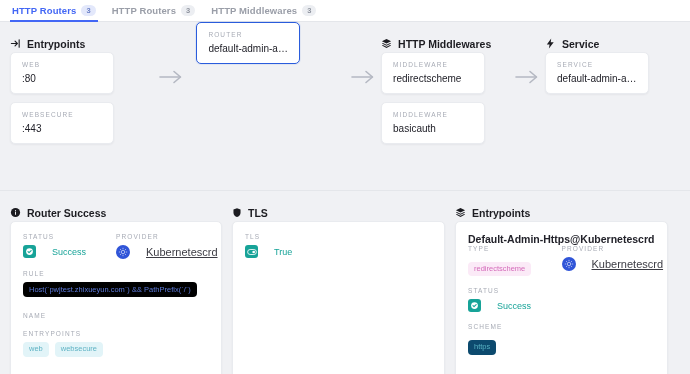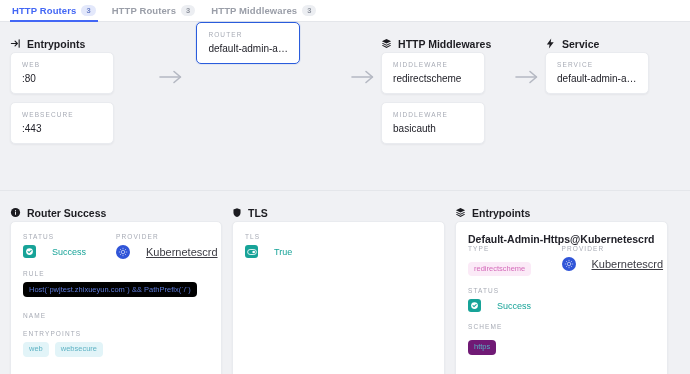--- a/index.html
+++ b/index.html
@@ -111,21 +111,21 @@
   .val-dark  { color: #3c3c44; font-size: 11px; text-decoration: underline; }
 
   .chip {
     display: inline-block; border-radius: 4px;
     font-size: 7.5px; padding: 2.5px 6px; line-height: 1.3;
     white-space: nowrap;
   }
   .chip-blue  { background: #000000; color: #5d7ad9; }
   .chip-pink  { background: #fbeaf7; color: #d46ab9; }
   .chip-cyan  { background: #e2f4f8; color: #5fb3c4; }
-  .chip-cyan2 { background: #701a75; color: #56b0c2; }
+  .chip-cyan2 { background: #0c4a6e; color: #56b0c2; }
   .chips { display: flex; gap: 6px; }
 
   .ico-sq {
     width: 13px; height: 13px; border-radius: 3px;
     background: #17a398; display: flex; align-items: center;
     justify-content: center; flex: none;
   }
   .k8s {
     width: 14px; height: 14px; border-radius: 50%;
     background: #3055d8; display: flex; align-items: center;

